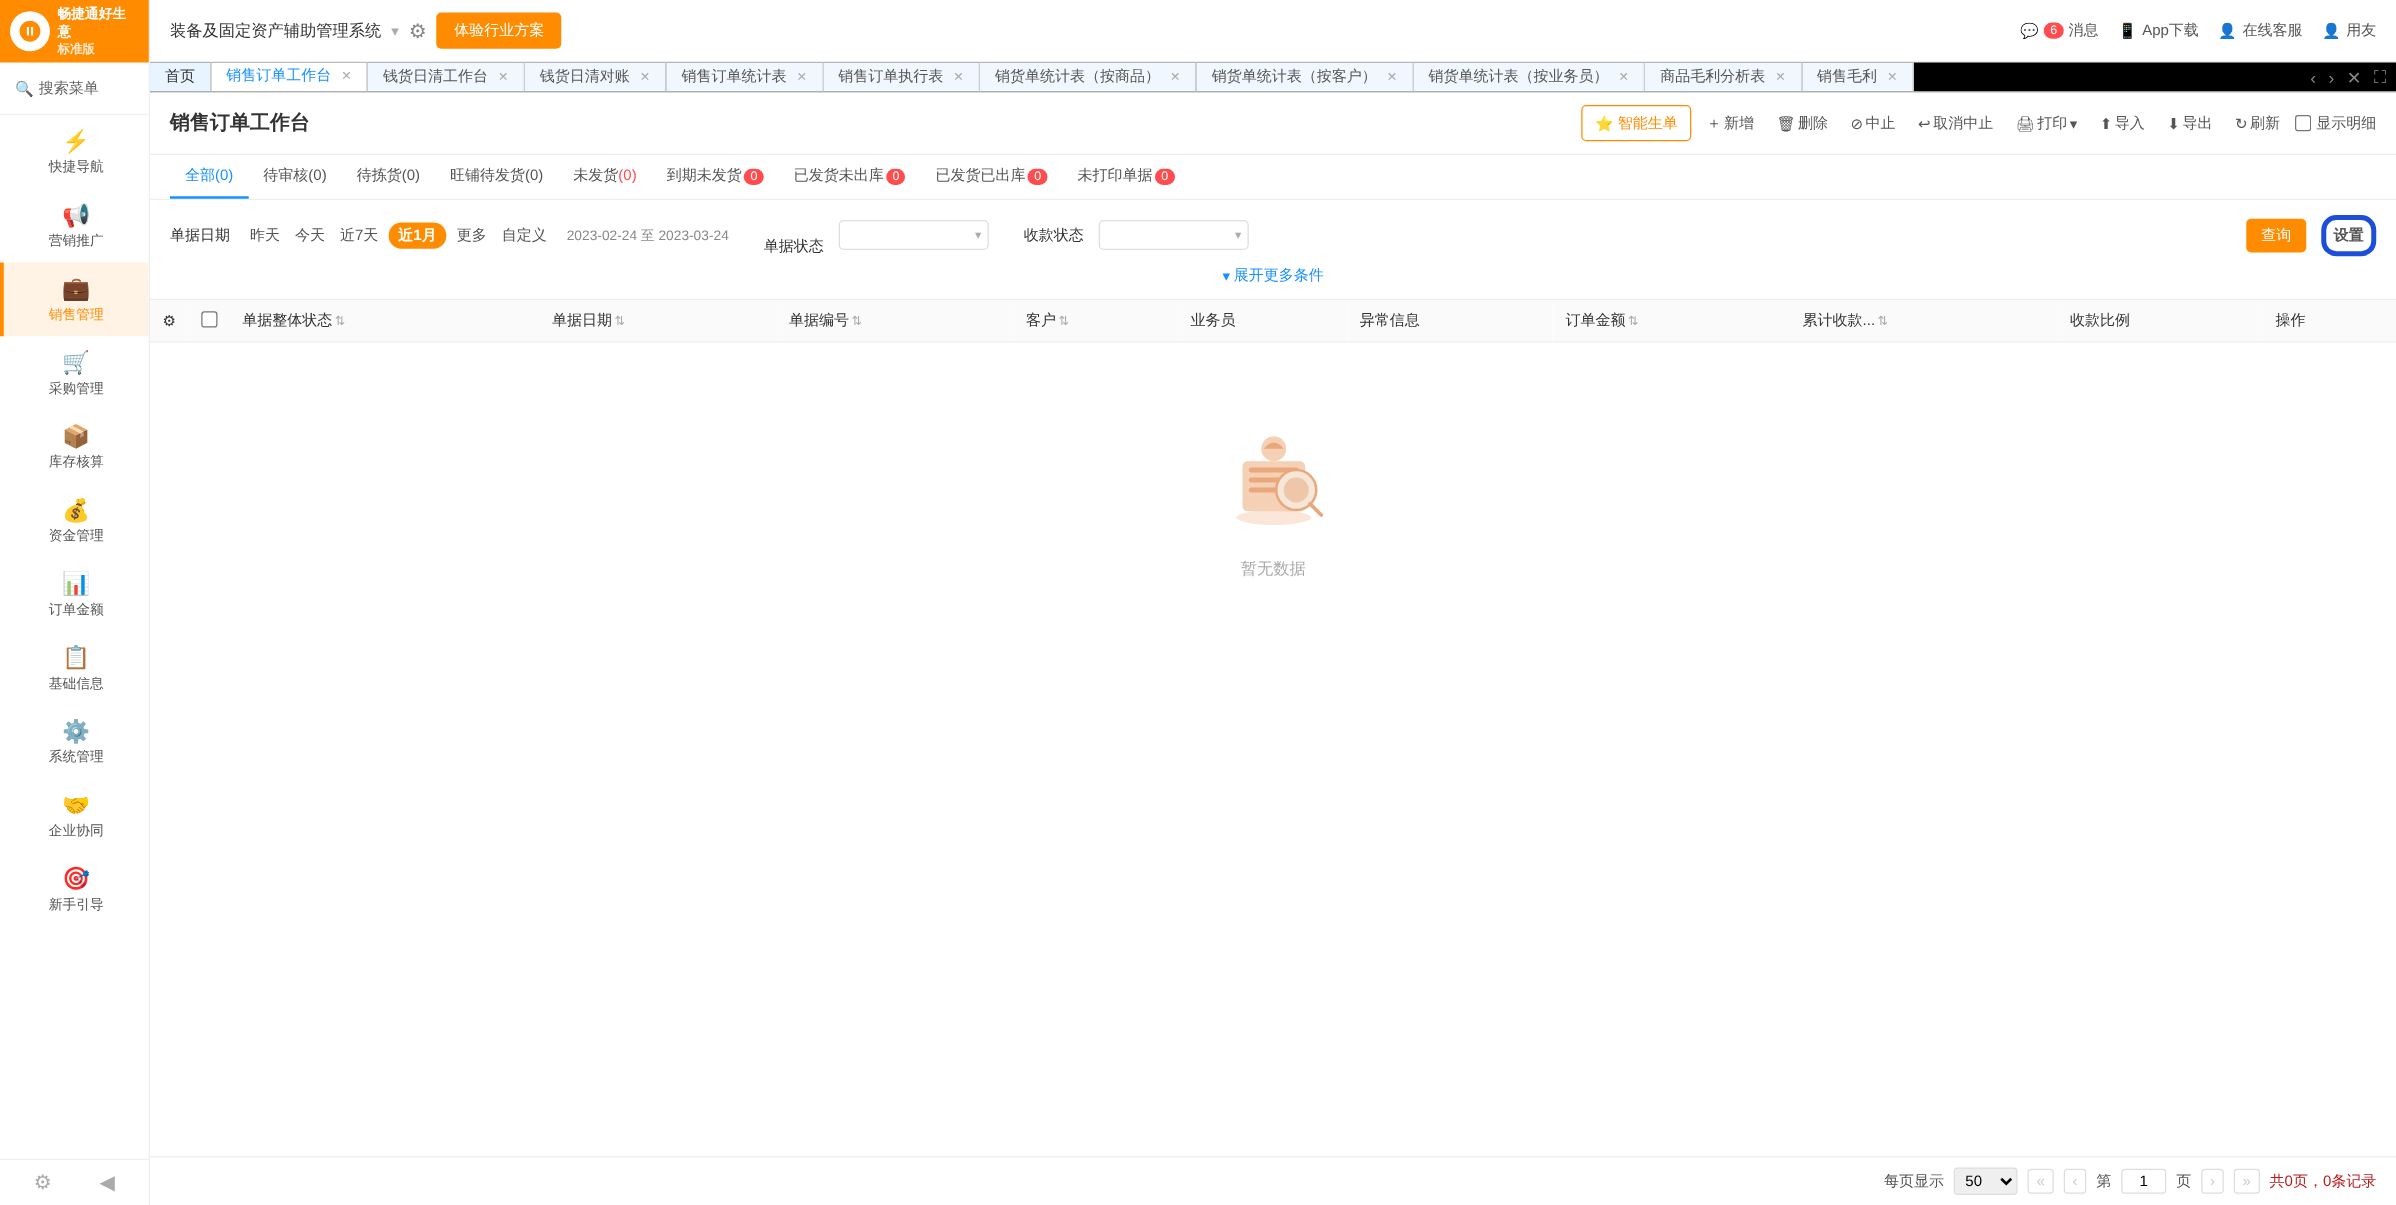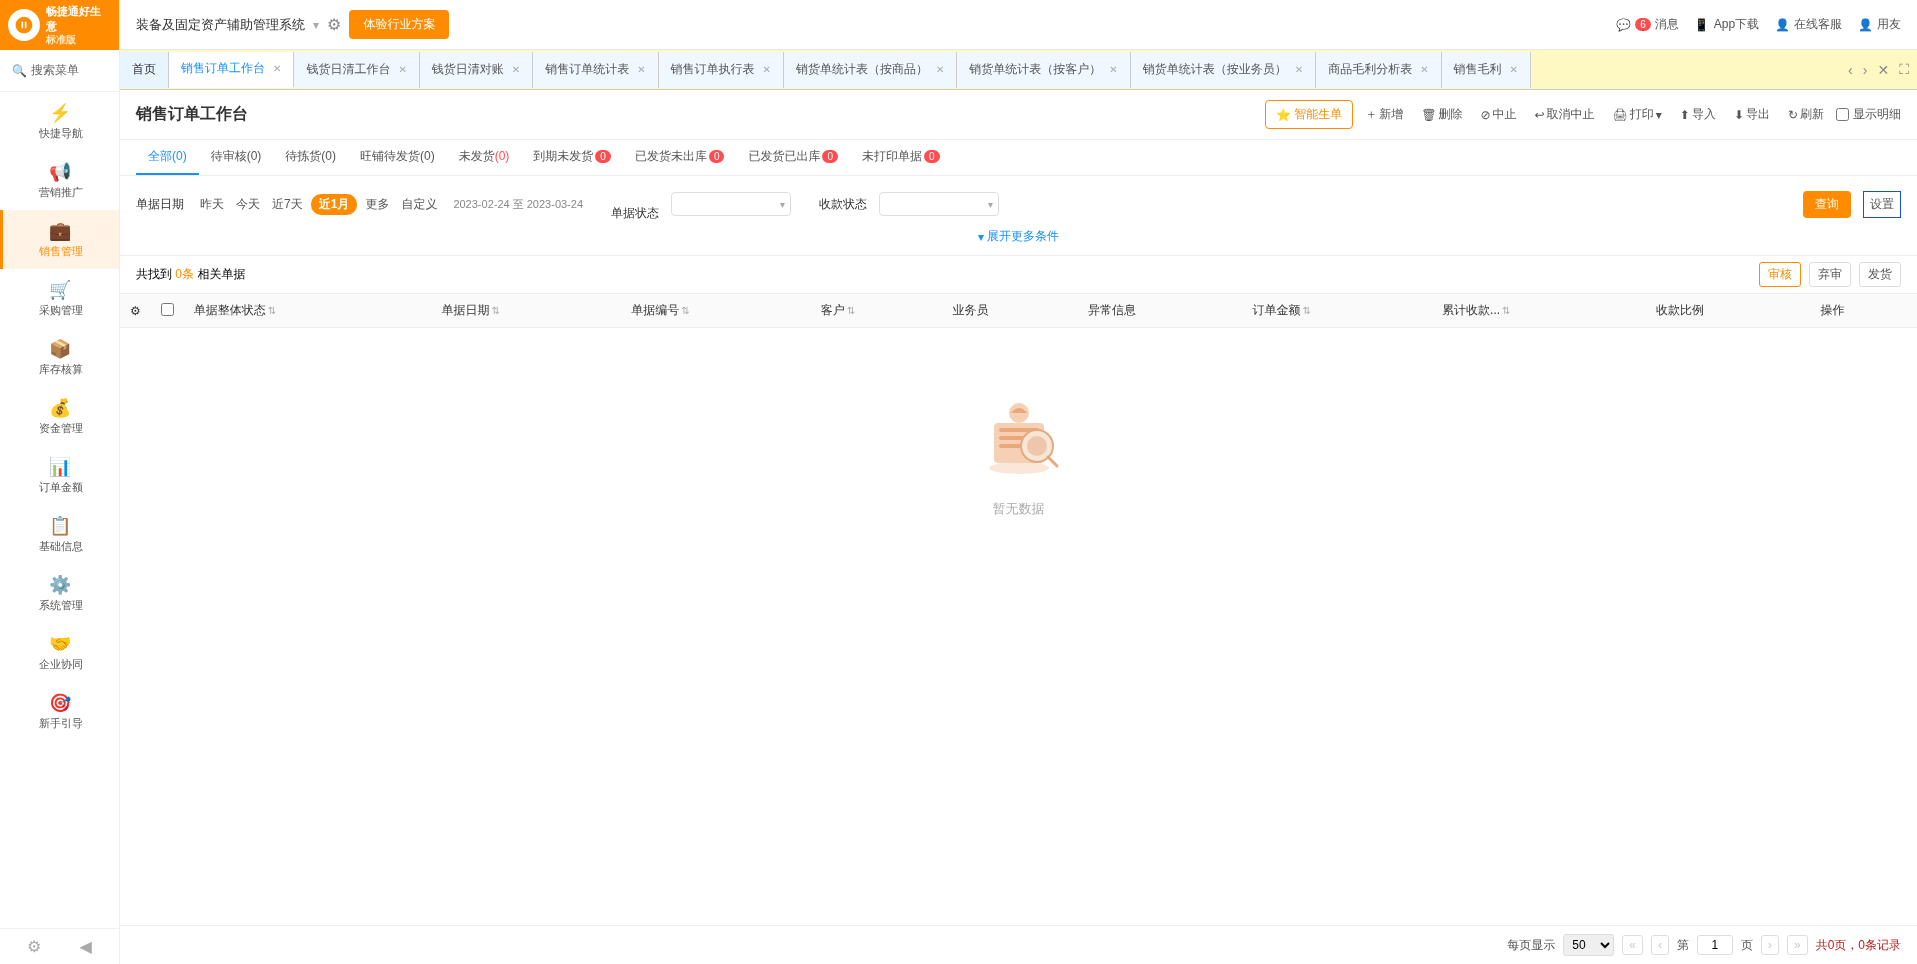--- a/index.html
+++ b/index.html
@@ -29,21 +29,21 @@
     .topbar-left { display: flex; align-items: center; gap: 8px; }
     .topbar-title { font-size: 13px; color: #333; }
     .topbar-title-arrow { color: #aaa; font-size: 12px; }
     .topbar-gear { color: #888; font-size: 16px; cursor: pointer; }
     .topbar-industry-btn { background: #ff8c00; color: white; border: none; padding: 6px 14px; border-radius: 4px; cursor: pointer; font-size: 12px; }
     .topbar-right { display: flex; align-items: center; gap: 16px; }
     .topbar-right-item { display: flex; align-items: center; gap: 4px; color: #555; cursor: pointer; font-size: 12px; }
     .topbar-badge { background: #ff4d4f; color: white; border-radius: 10px; font-size: 10px; padding: 1px 5px; }
 
     
-    .tabbar { height: 40px; background: #fef9c3; display: flex; align-items: center; overflow: hidden; flex-shrink: 0; border-bottom: 1px solid #ccc; }
+    .tabbar { height: 24px; background: #000000; display: flex; align-items: center; overflow: hidden; flex-shrink: 0; border-bottom: 1px solid #ccc; }
     .tab-item { height: 36px; display: flex; align-items: center; padding: 0 12px; font-size: 12px; cursor: pointer; white-space: nowrap; border-right: 1px solid #ccc; color: #555; background: #f0f7ff; gap: 4px; }
     .tab-item.active { background: #fff; color: #1890ff; border-bottom: 2px solid #fff; }
     .tab-item.home { background: #e8f4ff; color: #333; }
     .tab-close { color: #aaa; font-size: 10px; cursor: pointer; margin-left: 4px; }
     .tab-nav-btns { display: flex; align-items: center; margin-left: auto; padding: 0 4px; gap: 2px; }
     .tab-nav-btn { background: none; border: none; cursor: pointer; color: #888; font-size: 14px; padding: 2px 4px; }
 
     
     .content { flex: 1; overflow: hidden; display: flex; flex-direction: column; background: #f5f5f5; }
 
@@ -354,42 +354,30 @@
         </div>
 
         <span class="filter-label" style="margin-left:16px;">收款状态</span>
         <div class="filter-select-wrap">
           <select class="filter-select">
             <option value=""></option>
           </select>
         </div>
 
         <button class="btn-primary" style="margin-left:auto;">查询</button>
-        <button class="btn-action" style="border:1px solid #1d4ed8; border-radius:0;">设置</button>
+        <button class="btn-action" style="border:4px solid #1d4ed8; border-radius:12px;font-weight:bold;">设置</button>
       </div>
       <div style="margin-top:6px; display:flex; justify-content:center;">
         <button class="expand-btn">
           <span>▾</span>
           <span>展开更多条件</span>
         </button>
       </div>
     </div>
 
-    <div class="search-summary">
-      <div>
-        <span>共找到</span>
-        <span style="color:#ff8c00;">0条</span>
-        <span>相关单据</span>
-      </div>
-      <div class="search-summary-actions">
-        <button class="btn-audit">审核</button>
-        <button class="btn-revoke">弃审</button>
-        <button class="btn-ship">发货</button>
-      </div>
-    </div>
 
     <div class="table-wrap">
       <table>
         <thead>
           <tr id="table-header-row">
               <th class="col-settings"><span>⚙</span></th>
               <th class="col-check"><input type="checkbox" style=""></th>
               <th><span>单据整体状态</span><span class="sort-icon">⇅</span></th>
               <th><span>单据日期</span><span class="sort-icon">⇅</span></th>
               <th><span>单据编号</span><span class="sort-icon">⇅</span></th>

